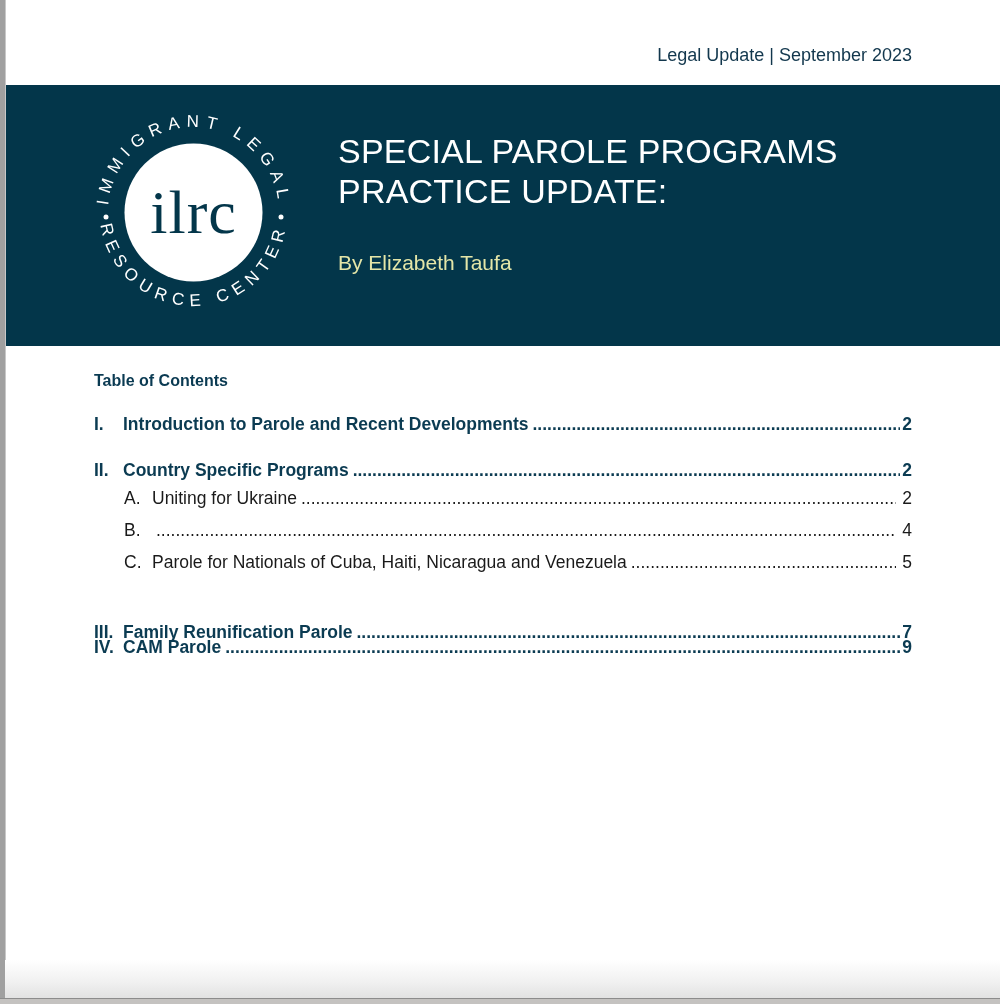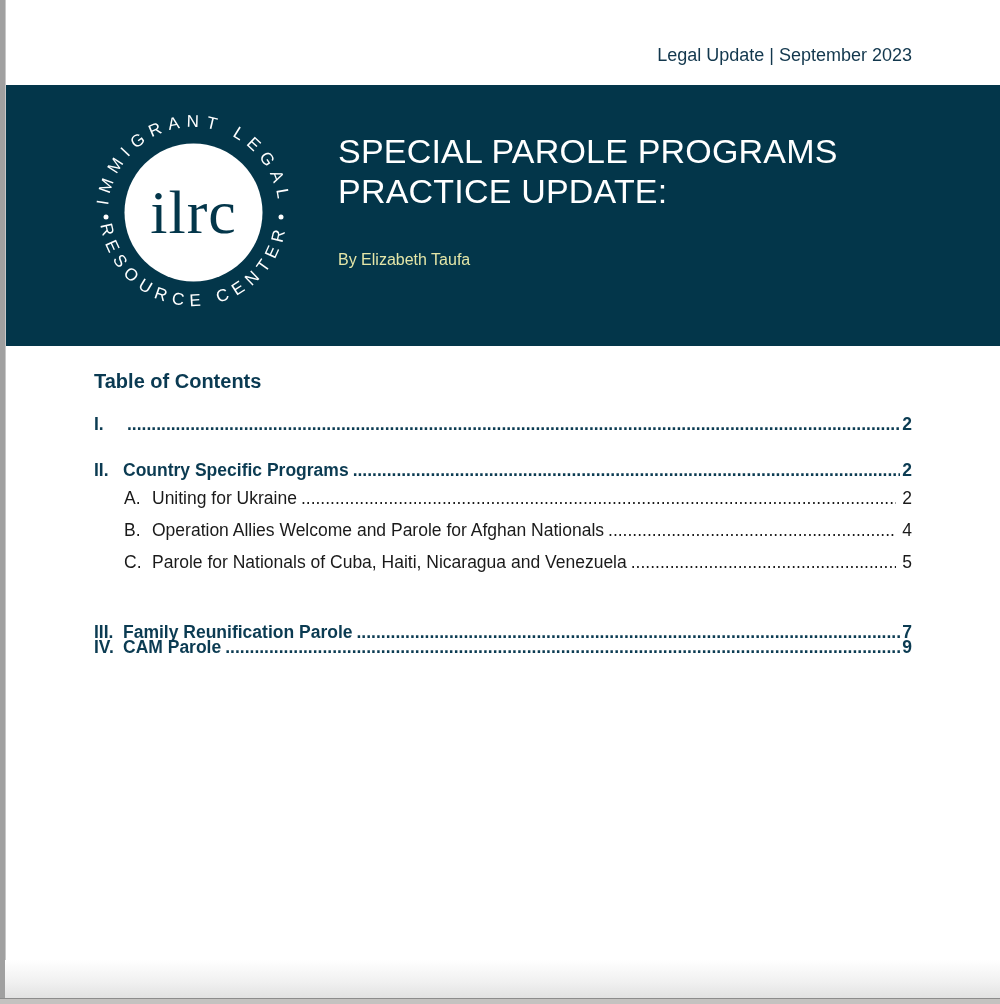--- a/index.html
+++ b/index.html
@@ -74,31 +74,31 @@
       font-size: 34px;
       line-height: 40px;
       letter-spacing: 0.2px;
       white-space: nowrap;
     }
     .author {
       position: absolute;
       left: 332px;
       top: 166px;
       color: #e4e6a8;
-      font-size: 16px;
+      font-size: 21px;
       white-space: nowrap;
     }
     .toc {
       position: absolute;
       left: 88px;
       top: 364px;
       width: 818px;
     }
     .toc-heading {
-      font-size: 20px;
+      font-size: 16px;
       font-weight: bold;
       color: #0a3a52;
       margin: 0 0 12px 0;
       height: 34px;
       line-height: 34px;
     }
     .toc-row {
       position: absolute;
       left: 0;
       width: 818px;
@@ -170,41 +170,41 @@
         <span class="title-line">PRACTICE UPDATE:</span>
       </div>
       <div class="author">By Elizabeth Taufa</div>
     </div>
 
     <div class="toc">
       <div class="toc-heading">Table of Contents</div>
 
       <div class="toc-row main" style="top:50px;">
         <span class="toc-num">I.</span>
+        <span class="toc-label">Introduction to Parole and Recent Developments</span>
         <span class="toc-dots"></span>
         <span class="toc-page">2</span>
       </div>
 
       <div class="toc-row main" style="top:96px;">
         <span class="toc-num">II.</span>
         <span class="toc-label">Country Specific Programs</span>
         <span class="toc-dots"></span>
         <span class="toc-page">2</span>
       </div>
 
       <div class="toc-row sub" style="top:124px;">
         <span class="toc-num">A.</span>
         <span class="toc-label">Uniting for Ukraine</span>
         <span class="toc-dots"></span>
         <span class="toc-page">2</span>
       </div>
 
       <div class="toc-row sub" style="top:156px;">
         <span class="toc-num">B.</span>
-        <span class="toc-label">Operation Allies Welcome and Parole for Afghan Nationals</span>
         <span class="toc-dots"></span>
         <span class="toc-page">4</span>
       </div>
 
       <div class="toc-row sub" style="top:188px;">
         <span class="toc-num">C.</span>
         <span class="toc-label">Parole for Nationals of Cuba, Haiti, Nicaragua and Venezuela</span>
         <span class="toc-dots"></span>
         <span class="toc-page">5</span>
       </div>

